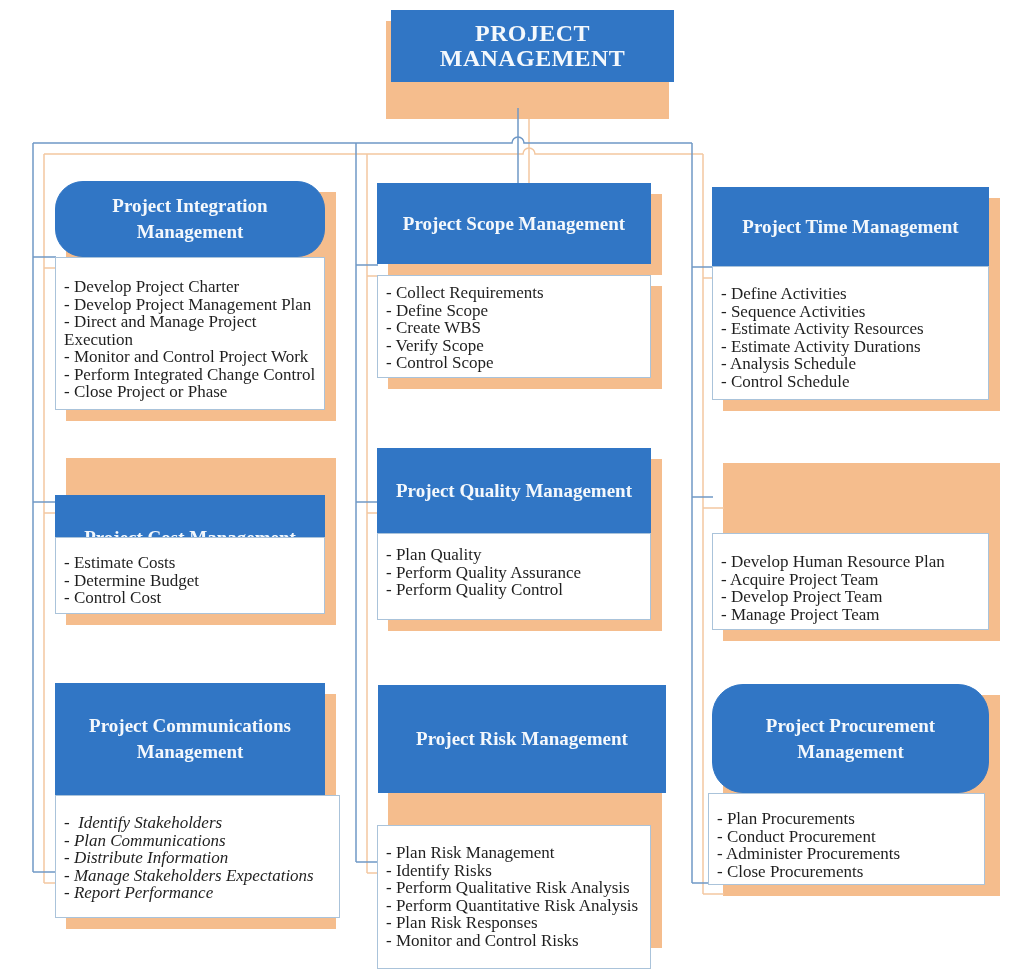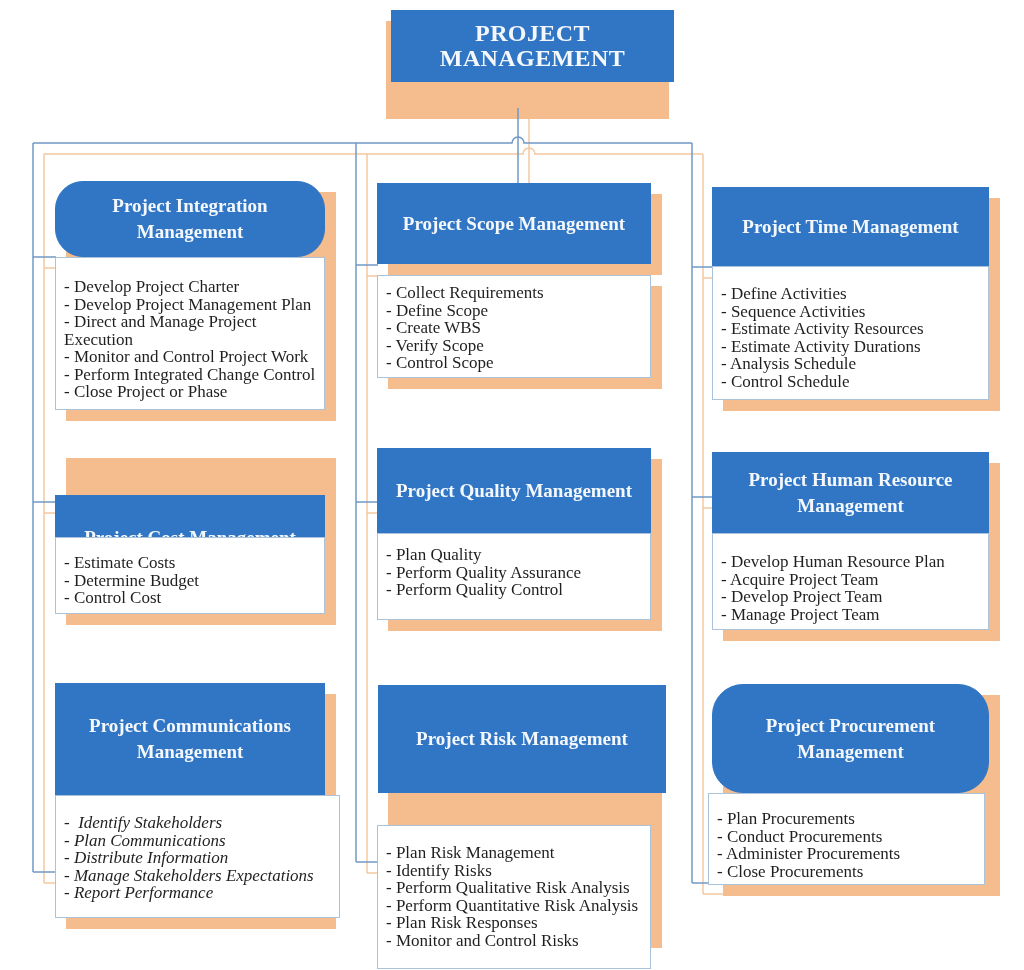--- a/index.html
+++ b/index.html
@@ -180,33 +180,30 @@
   </div>
   <ul class="panel-body sh" id="b-time">
       <li>- Define Activities</li>
       <li>- Sequence Activities</li>
       <li>- Estimate Activity Resources</li>
       <li>- Estimate Activity Durations</li>
       <li>- Analysis Schedule</li>
       <li>- Control Schedule</li>
     </ul>
 
-  <div class="hdr sh" id="h-hr">
-    <span>Project Human Resource Management</span>
-  </div>
   <ul class="panel-body sh" id="b-hr">
       <li>- Develop Human Resource Plan</li>
       <li>- Acquire Project Team</li>
       <li>- Develop Project Team</li>
       <li>- Manage Project Team</li>
     </ul>
 
   <div class="hdr sh" id="h-proc">
     <span>Project Procurement Management</span>
   </div>
   <ul class="panel-body sh" id="b-proc">
       <li>- Plan Procurements</li>
-      <li>- Conduct Procurements</li>
+      <li>- Conduct Procurement</li>
       <li>- Administer Procurements</li>
       <li>- Close Procurements</li>
     </ul>
 
 </div>
 
 </body></html>

